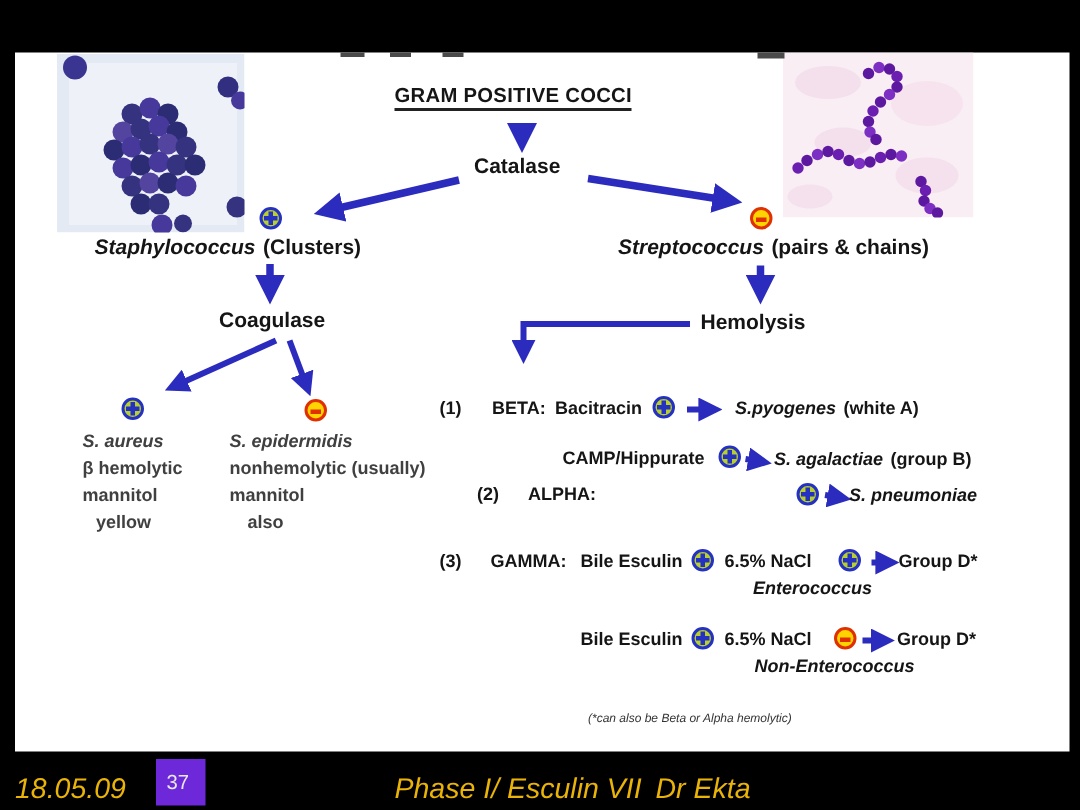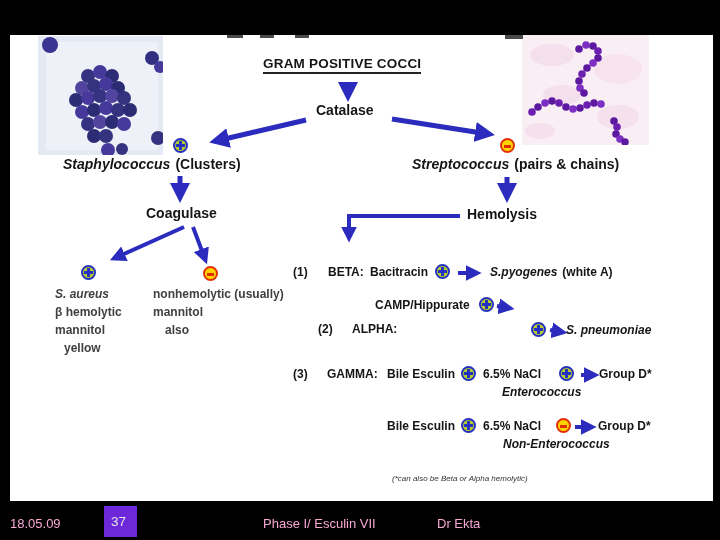--- a/index.html
+++ b/index.html
@@ -17,21 +17,21 @@
   .micro{position:absolute;z-index:2;}
   .sym{position:absolute;width:15px;height:15px;border-radius:50%;box-sizing:border-box;z-index:4;}
   .sym.pos{background:#b8cf2e;border:2px solid #2531c0;}
   .sym.pos::before{content:"";position:absolute;left:4px;top:1px;width:3px;height:9px;background:#2531c0;}
   .sym.pos::after{content:"";position:absolute;left:1px;top:4px;width:9px;height:3px;background:#2531c0;}
   .sym.neg{background:#ffd400;border:2px solid #e03000;}
   .sym.neg::before{content:"";position:absolute;left:2px;top:4.5px;width:7px;height:3px;background:#e03000;}
   .block{position:absolute;font-weight:bold;font-size:12px;line-height:18px;color:#404040;z-index:3;}
   .remnant{position:absolute;top:0;height:3px;background:#4a4a4a;z-index:5;}
   .footnote{position:absolute;font-size:8px;font-style:italic;color:#333;font-weight:normal;z-index:3;white-space:nowrap;}
-  .footer-text{position:absolute;color:#f9a8d4;font-size:13px;z-index:2;white-space:nowrap;}
+  .footer-text{position:absolute;color:#eab308;font-size:19px;z-index:2;white-space:nowrap;font-style:italic;}
   .page-box{position:absolute;left:104px;top:506px;width:33px;height:31px;z-index:2;
             color:#e8e8e8;font-size:13.5px;line-height:31px;padding-left:7px;box-sizing:border-box;}
 </style>
 </head>
 <body>
 
 <div class="slide">
   <div class="content">
 
     <div class="remnant" style="left:217px;width:16px;"></div>
@@ -155,35 +155,39 @@
     <span class="sym pos" style="left:71px;top:230px;"></span>
     <span class="sym neg" style="left:193px;top:231px;"></span>
 
     <div class="block" style="left:45px;top:250px;">
       <div class="it">S. aureus</div>
       <div>β hemolytic</div>
       <div>mannitol</div>
       <div style="padding-left:9px;">yellow</div>
     </div>
     <div class="block" style="left:143px;top:250px;">
+      <div class="it">S. epidermidis</div>
       <div>nonhemolytic (usually)</div>
       <div>mannitol</div>
       <div style="padding-left:12px;">also</div>
     </div>
 
     <div class="t f12" style="left:283px;top:230px;">(1)</div>
     <div class="t f12" style="left:318px;top:230px;">BETA:</div>
     <div class="t f12" style="left:360px;top:230px;">Bacitracin</div>
     <span class="sym pos" style="left:425px;top:229px;"></span>
     <div class="t f12" style="left:480px;top:230px;">
       <span class="it">S.pyogenes</span><span class="sub">(white A)</span>
     </div>
 
     <div class="t f12" style="left:365px;top:263px;">CAMP/Hippurate</div>
     <span class="sym pos" style="left:469px;top:262px;"></span>
+    <div class="t f12" style="left:506px;top:264px;">
+      <span class="it">S. agalactiae</span><span class="sub">(group B)</span>
+    </div>
 
     <div class="t f12" style="left:308px;top:287px;">(2)</div>
     <div class="t f12" style="left:342px;top:287px;">ALPHA:</div>
     <span class="sym pos" style="left:521px;top:287px;"></span>
     <div class="t f12 it" style="left:556px;top:288px;">S. pneumoniae</div>
 
     <div class="t f12" style="left:283px;top:332px;">(3)</div>
     <div class="t f12" style="left:317px;top:332px;">GAMMA:</div>
     <div class="t f12" style="left:377px;top:332px;">Bile Esculin</div>
     <span class="sym pos" style="left:451px;top:331px;"></span>

